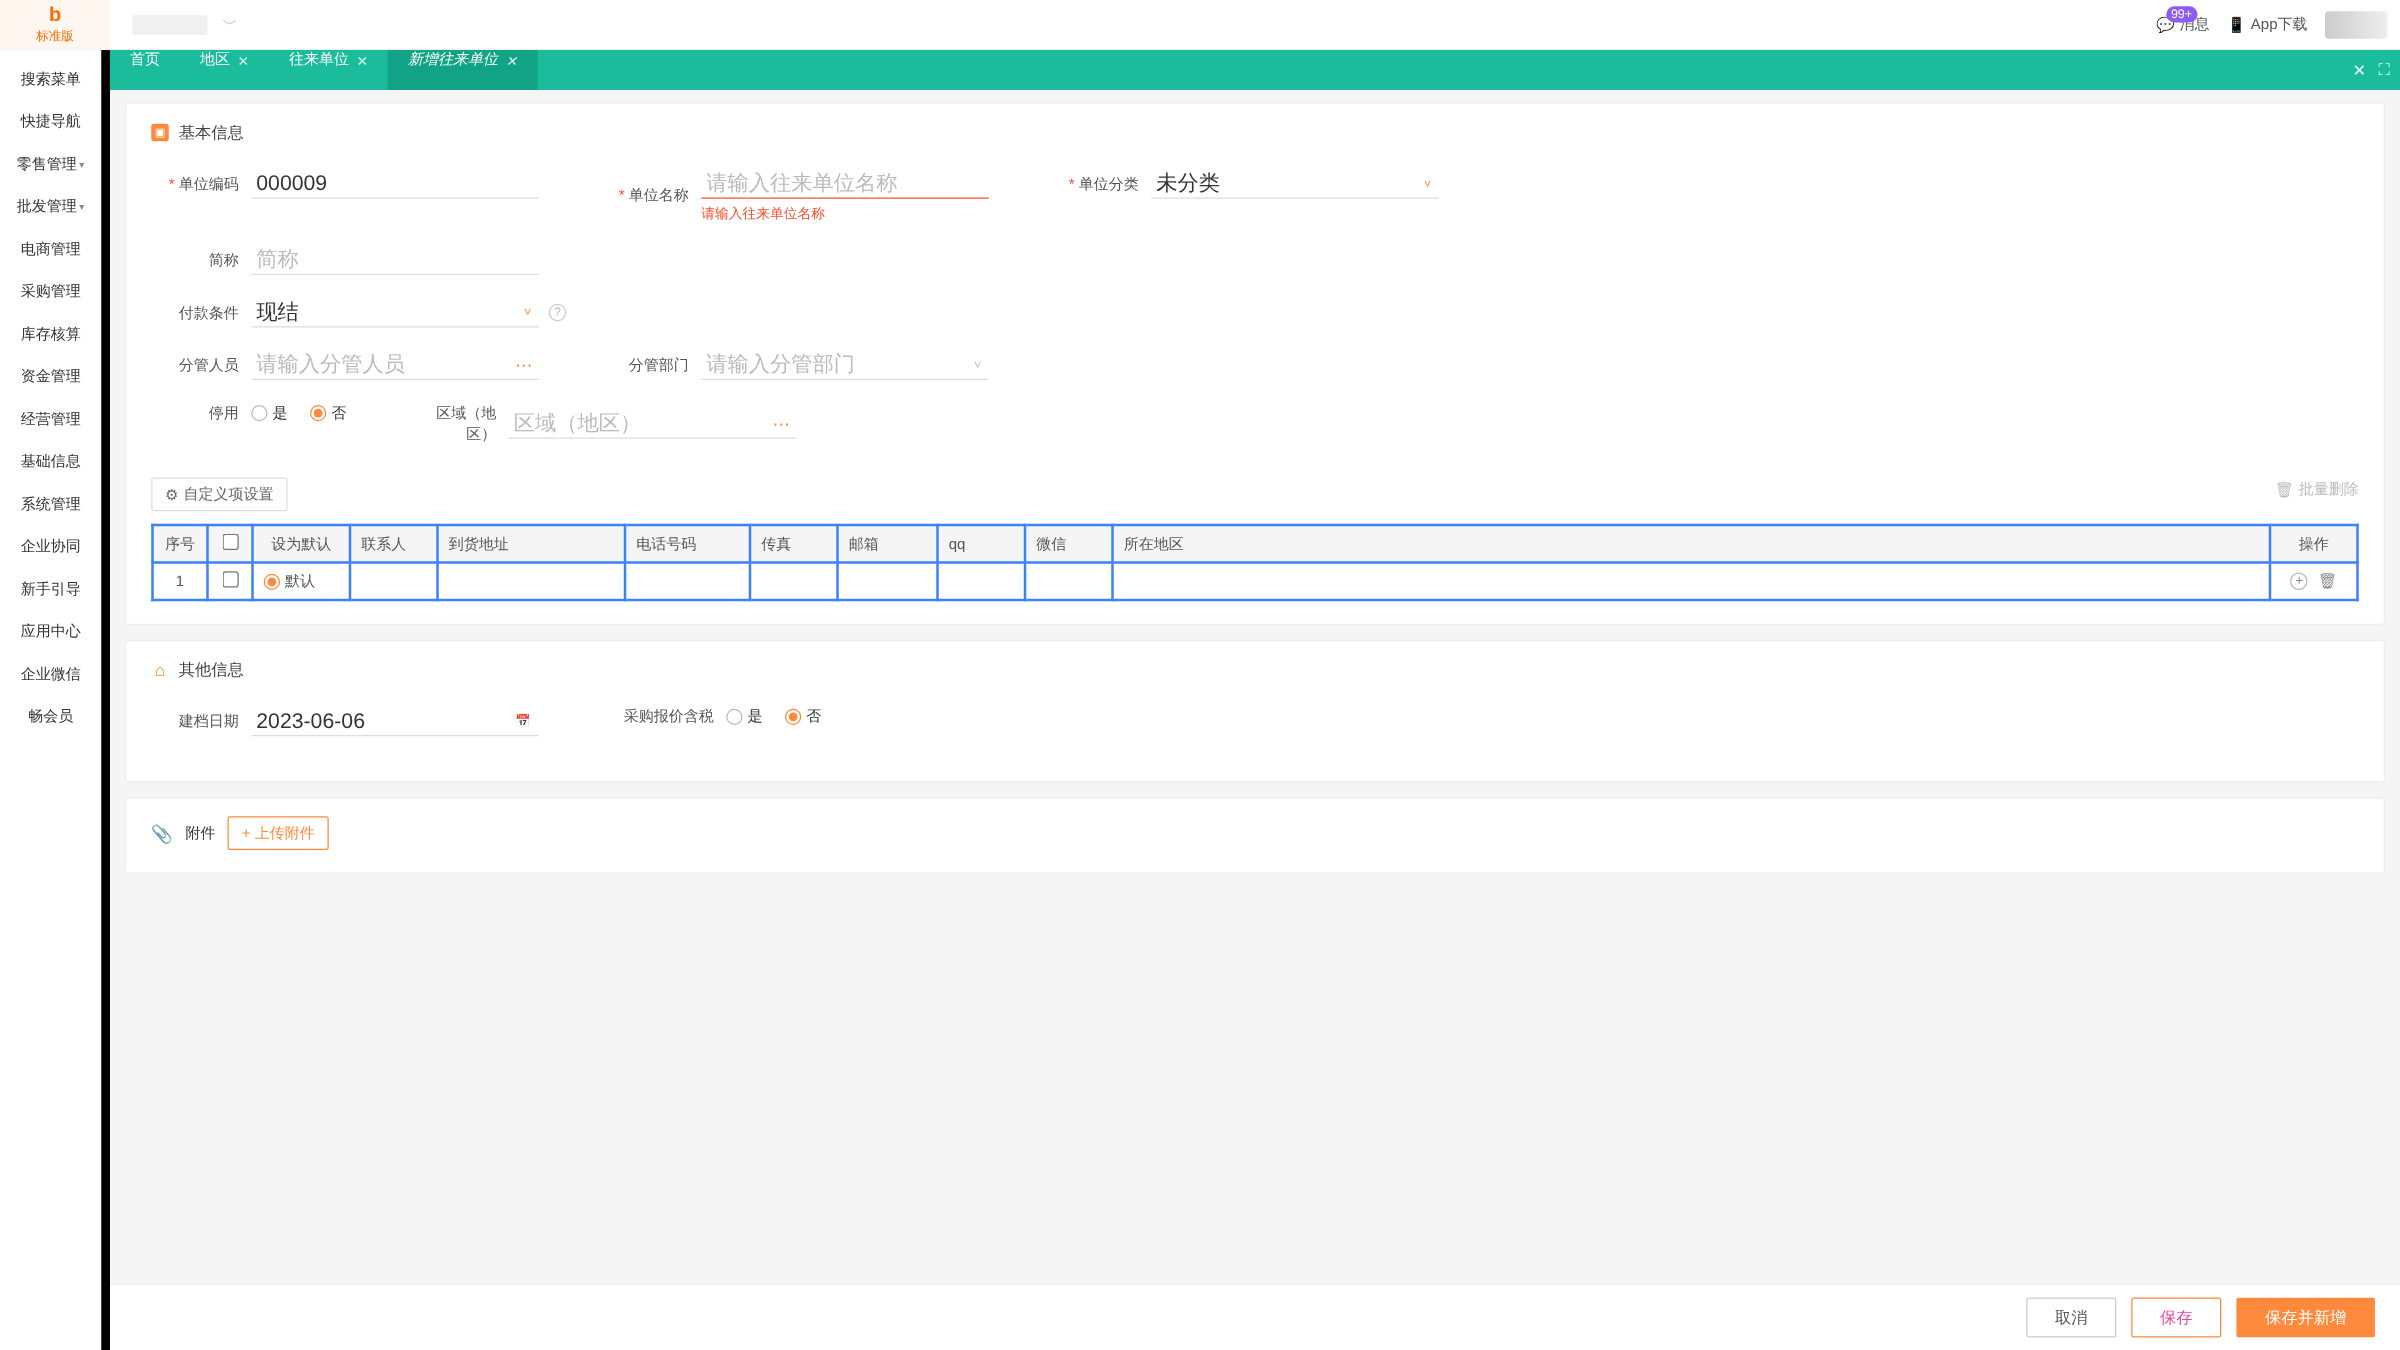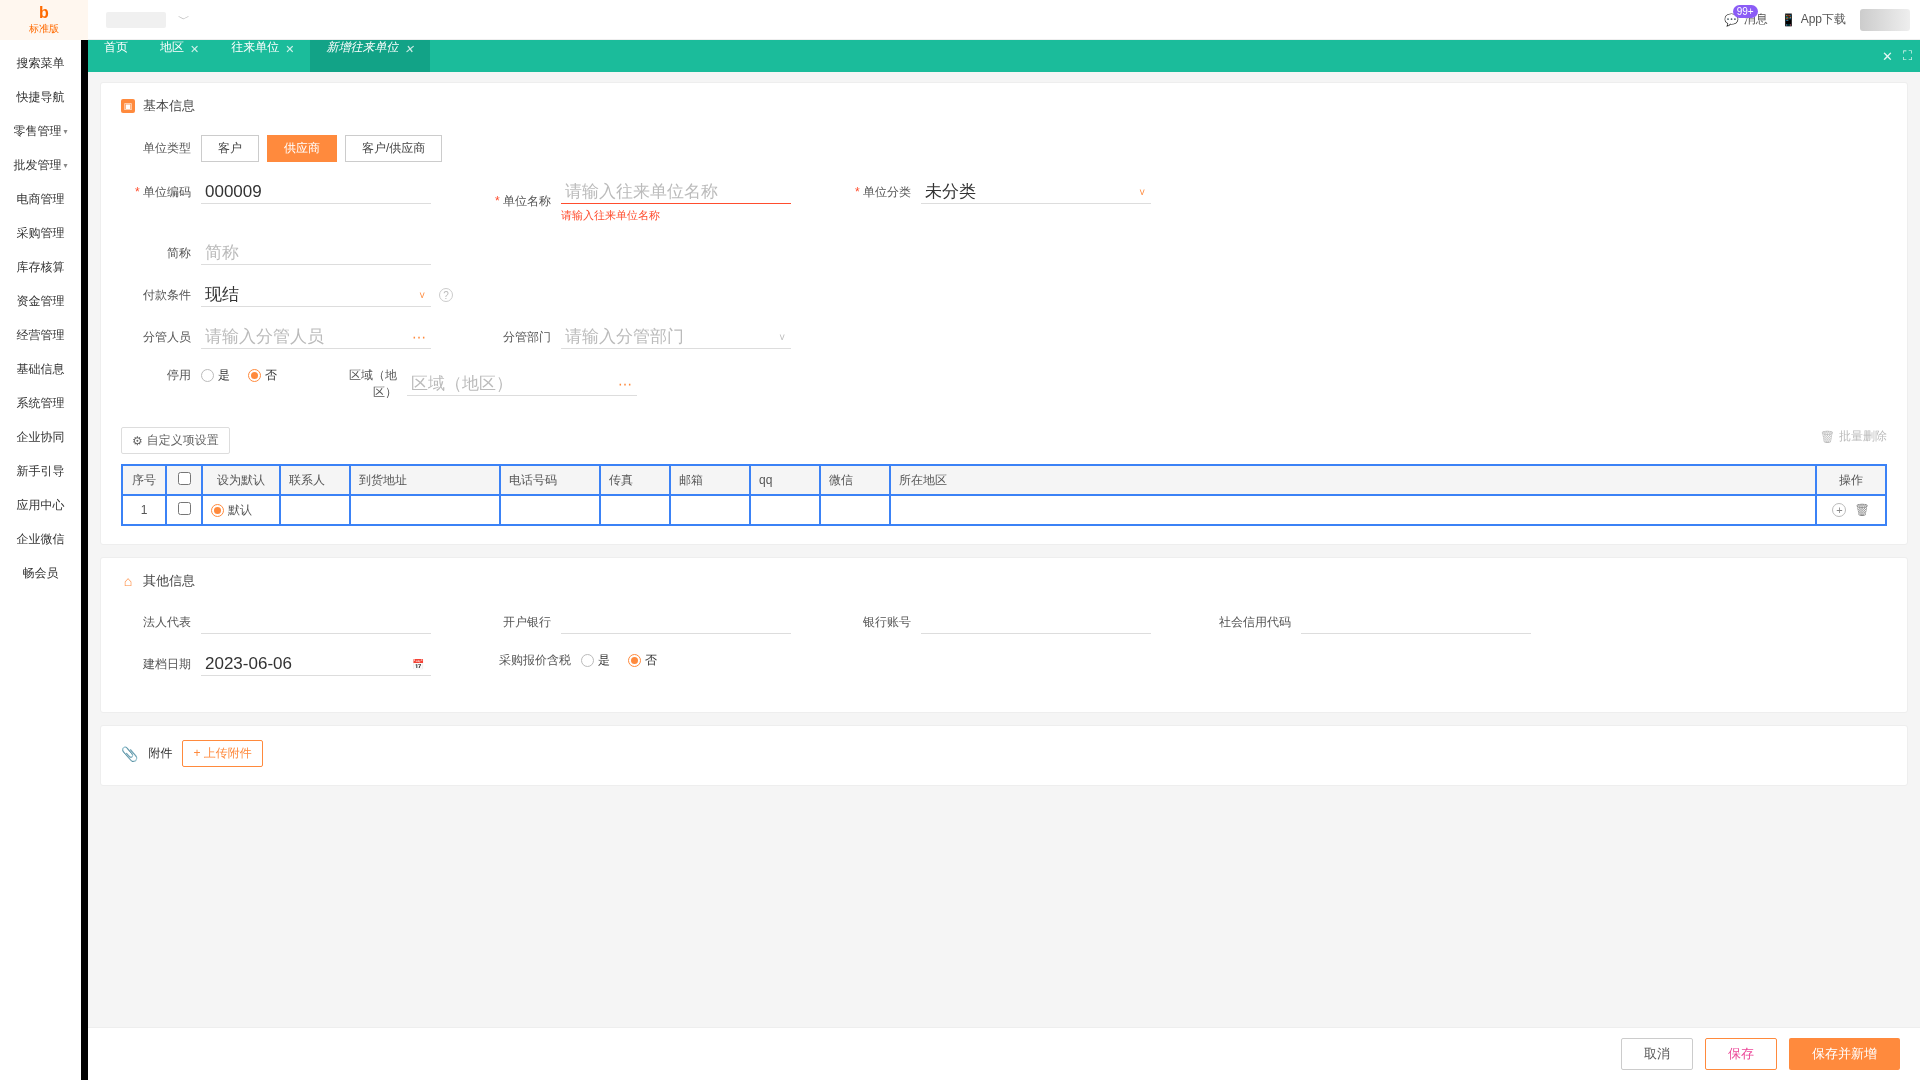--- a/index.html
+++ b/index.html
@@ -201,30 +201,20 @@
     </div>
 
     <div class="main">
 
       <div class="panel">
         <div class="panel-title">
           <span class="ico">▣</span>
           <span>基本信息</span>
         </div>
 
-        <div class="form-row">
-          <div class="form-field">
-            <div class="form-label">单位类型</div>
-            <div class="seg-group" id="segGroup">
-                <button class="seg">客户</button>
-                <button class="seg active">供应商</button>
-                <button class="seg">客户/供应商</button>
-              </div>
-          </div>
-        </div>
 
         <div class="form-row">
           <div class="form-field">
             <div class="form-label req">单位编码</div>
             <input class="text-input" value="000009" style="">
           </div>
           <div class="form-field">
             <div class="form-label req">单位名称</div>
             <div class="input-wrap">
               <input class="text-input error" placeholder="请输入往来单位名称" style="">
@@ -370,38 +360,20 @@
       </div>
 
       <div class="panel">
         <div class="panel-title">
           <span class="ico house">⌂</span>
           <span>其他信息</span>
         </div>
 
         <div class="form-row">
           <div class="form-field">
-              <div class="form-label">法人代表</div>
-              <input class="text-input" style="">
-            </div>
-          <div class="form-field">
-              <div class="form-label">开户银行</div>
-              <input class="text-input" style="">
-            </div>
-          <div class="form-field">
-              <div class="form-label">银行账号</div>
-              <input class="text-input" style="">
-            </div>
-          <div class="form-field">
-              <div class="form-label" style="width:100px">社会信用代码</div>
-              <input class="text-input" style="">
-            </div>
-        </div>
-        <div class="form-row">
-          <div class="form-field">
             <div class="form-label">建档日期</div>
             <div class="sel-wrap">
               <input class="text-input" value="2023-06-06" style="">
               <span class="sel-caret">📅</span>
             </div>
           </div>
           <div class="form-field">
             <div class="form-label" style="width:100px">采购报价含税</div>
             <div class="radio-group">
               <label class="radio">

